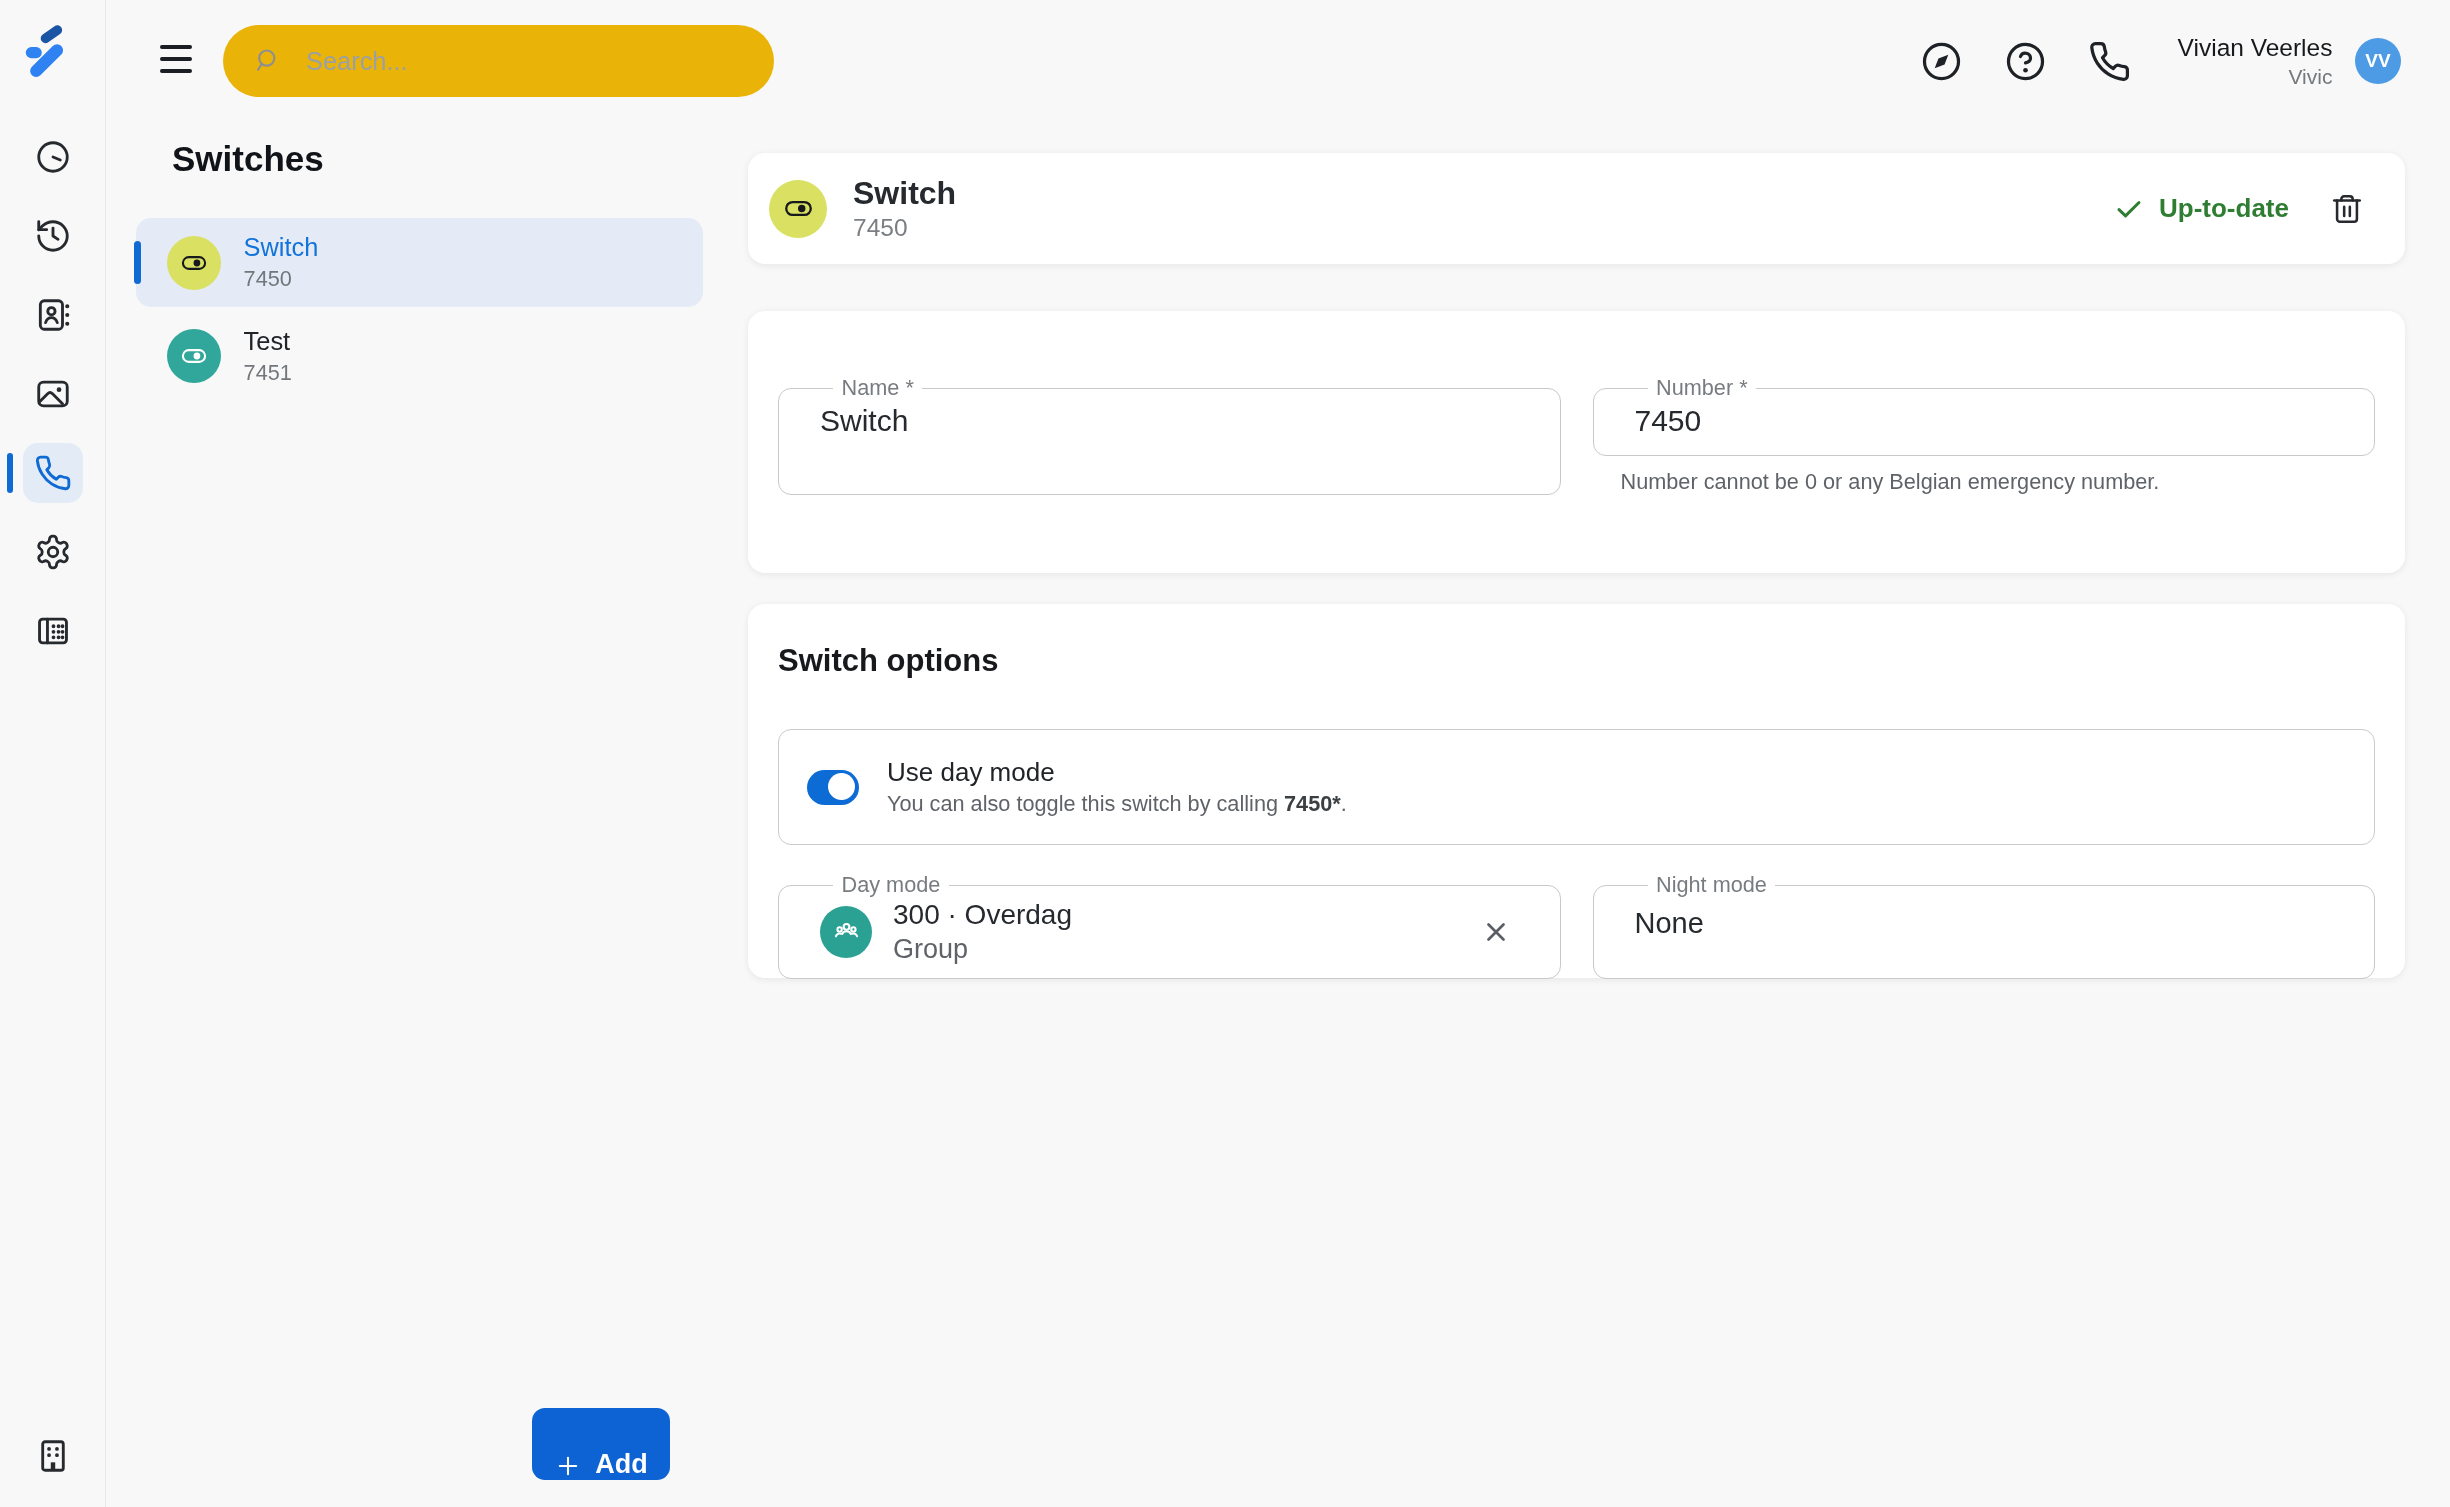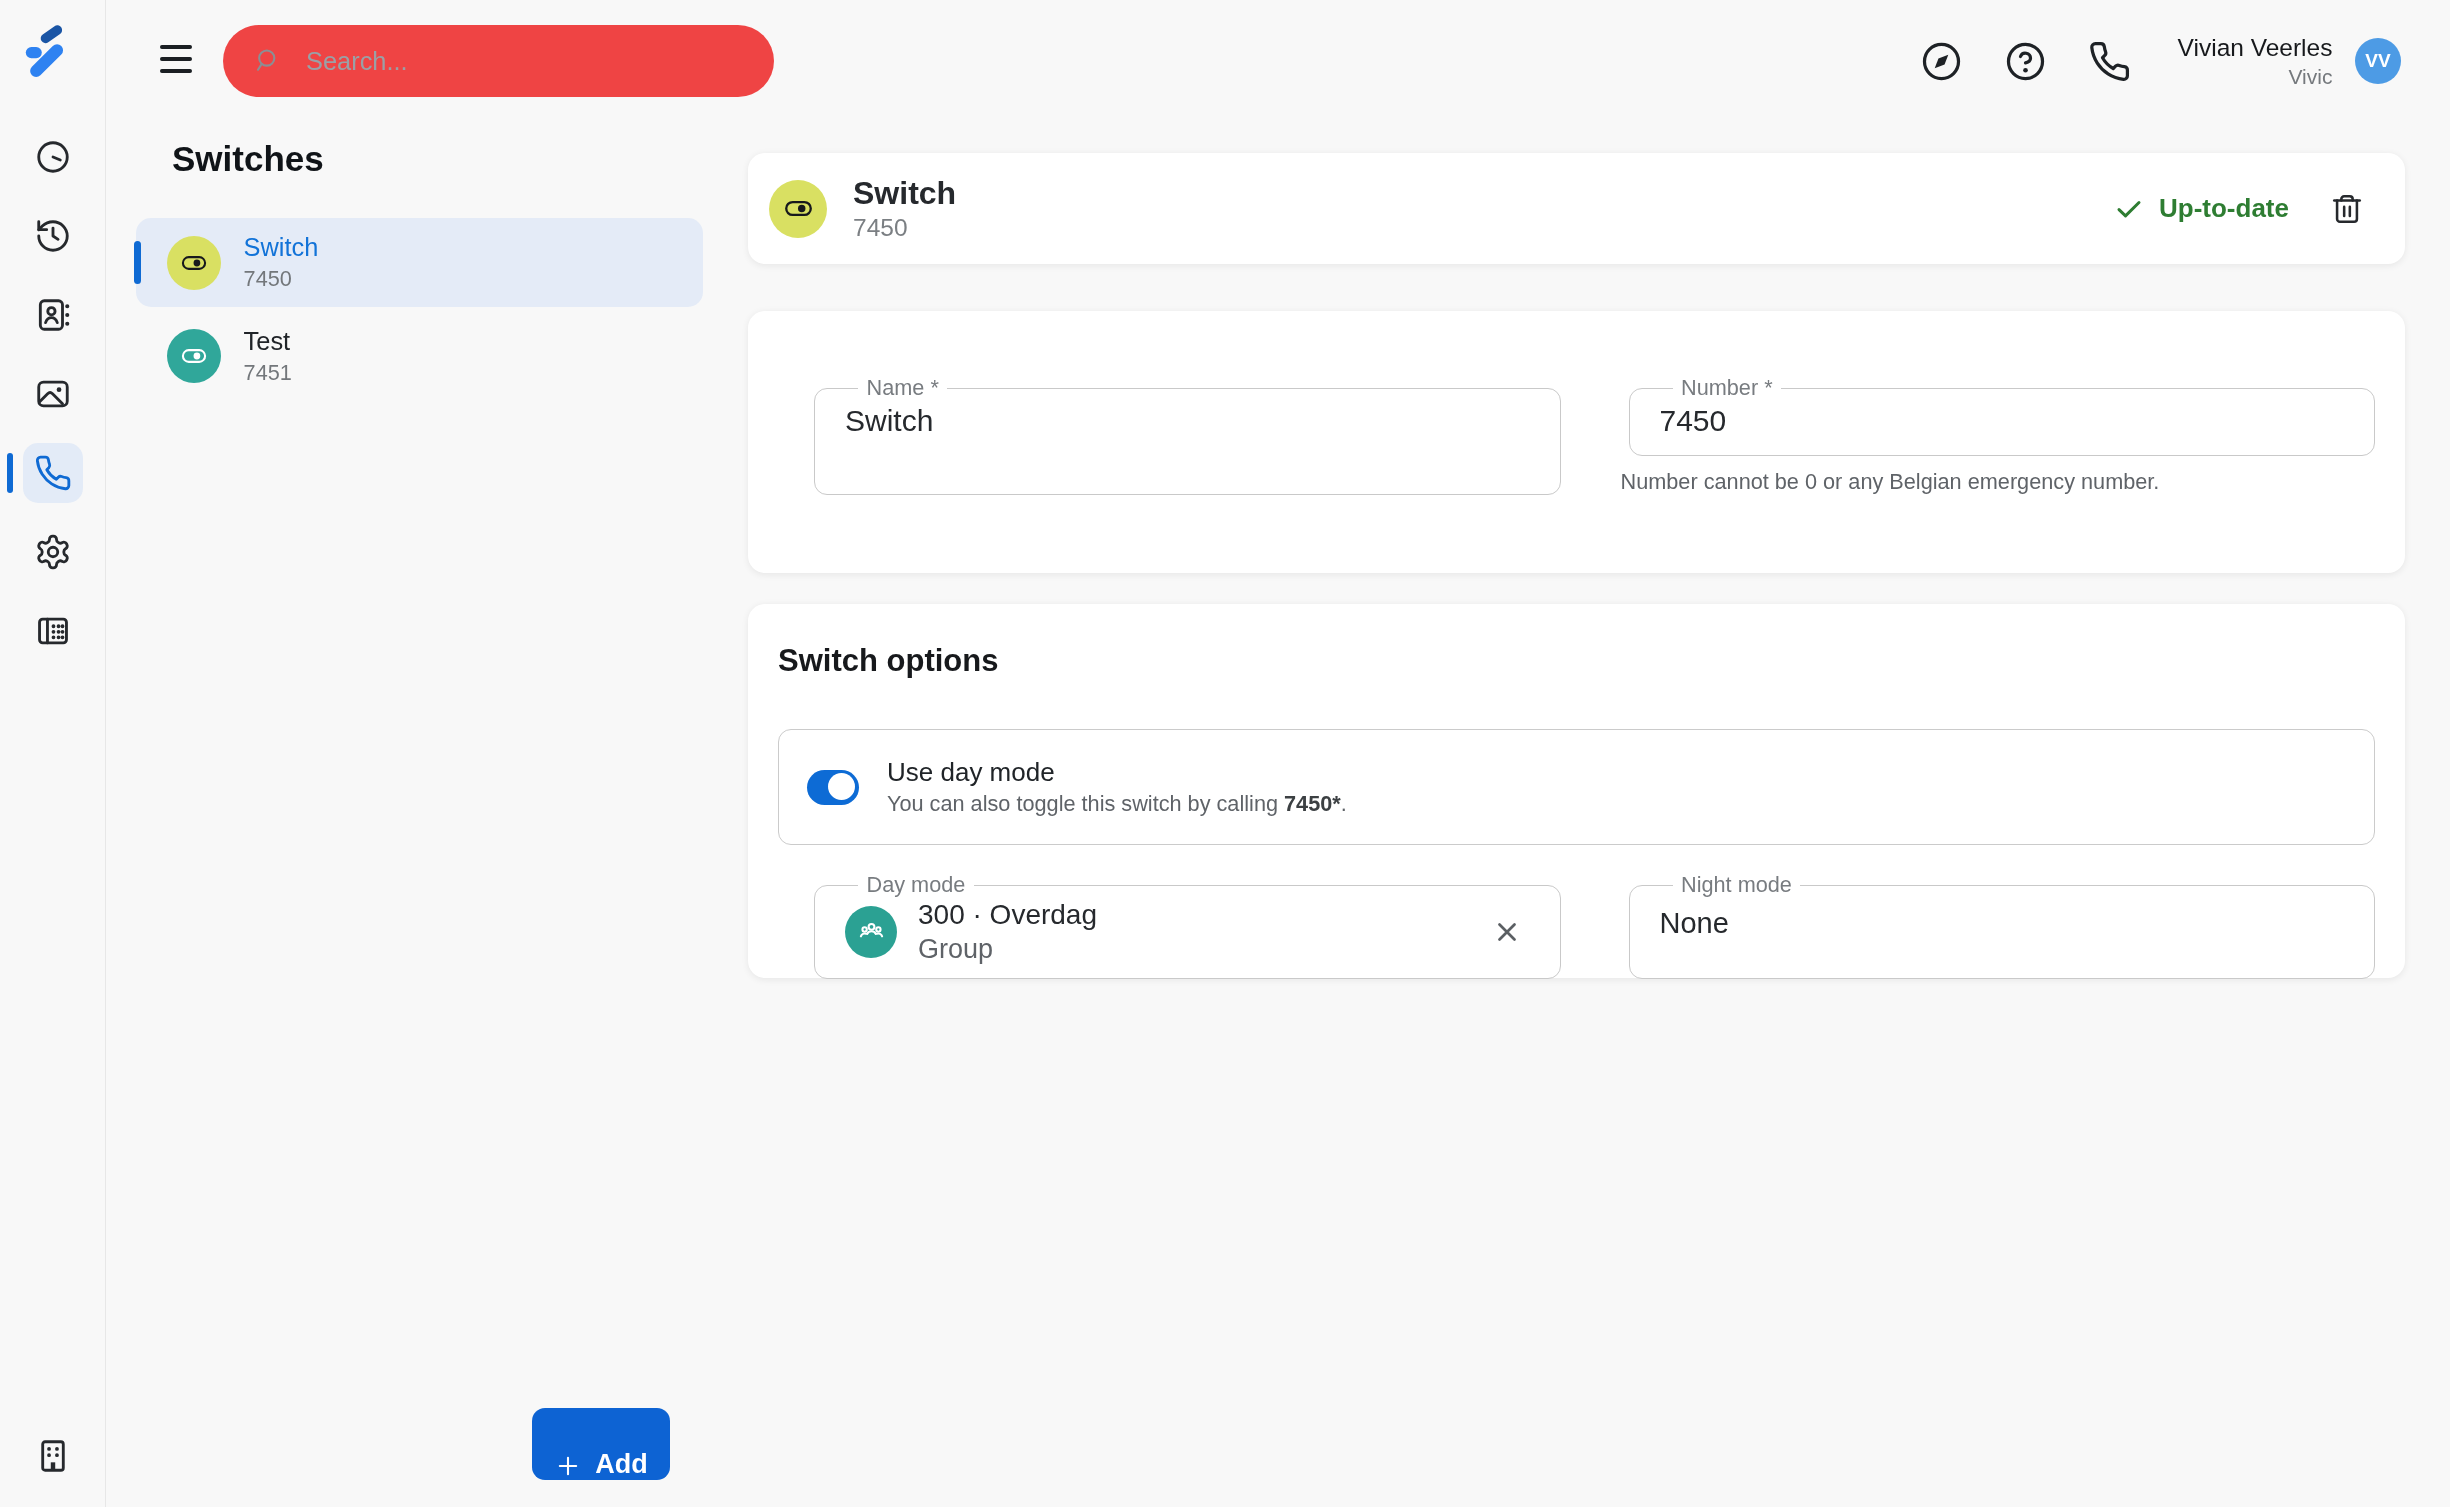--- a/index.html
+++ b/index.html
@@ -19,21 +19,21 @@
   .nav-col { position:absolute; left:22.6px; top:127px; display:flex; flex-direction:column; gap:19px; }
   .s-item { width:60px; height:60px; border-radius:15px; display:flex; align-items:center; justify-content:center; color:#26292d; position:relative; }
   .s-item svg { width:38px; height:38px; }
   .s-item.active { background:#e3ebf7; color:#0f6ad3; }
   .s-item.active .active-bar { position:absolute; left:-16px; top:10.4px; width:6.6px; height:40px; border-radius:3.8px; background:#0f6ad3; }
   .s-bottom { position:absolute; left:22.6px; top:1426px; }
 
   
   .hamburger { position:absolute; left:160px; top:45px; width:32px; height:28px; display:flex; flex-direction:column; justify-content:space-between; }
   .hamburger span { display:block; height:3.8px; border-radius:1.9px; background:#1b1f23; }
-  .search { position:absolute; left:223px; top:25.4px; width:551px; height:72px; background:#ef4444; border-radius:36px; }
+  .search { position:absolute; left:223px; top:25.4px; width:551px; height:72px; background:#eab308; border-radius:36px; }
   .search svg { position:absolute; left:28px; top:21.7px; width:28px; height:28px; color:#8b8f94; }
   .search input { position:absolute; inset:0; width:100%; height:100%; background:transparent; border:none; outline:none;
                   padding-left:83px; font-size:25.4px; color:#33373b; font-family:inherit; }
   .search input::placeholder { color:#9aa0a6; }
   .top-right { position:absolute; right:49px; top:0; height:123px; display:flex; align-items:center; }
   .tb-icon { width:43px; height:43px; color:#1e2226; margin-right:41px; }
   .tb-icon svg { width:43px; height:43px; }
   .user-box { display:flex; align-items:center; margin-left:5.7px; }
   .user-text { text-align:right; }
   .user-name { font-size:24.5px; color:#17191c; }
@@ -71,21 +71,21 @@
   .trash-btn { margin-left:41px; color:#26292d; }
   .trash-btn svg { width:34px; height:34px; }
 
   .identity-card { top:311px; height:262px; padding:30px 30px; }
   .options-card { top:604px; height:374px; padding:38px 30px; }
   .section-title { font-size:31px; font-weight:bold; color:#17191c; line-height:38px; }
 
   .two-col { display:grid; grid-template-columns:1fr 1fr; column-gap:32px; }
   .identity-card .two-col { margin-top:35px; }
 
-  fieldset.tf { border:1.9px solid #c9c9c9; border-radius:13px; padding:0 30px; min-inline-size:0;margin-left:36px; }
+  fieldset.tf { border:1.9px solid #c9c9c9; border-radius:13px; padding:0 41px; min-inline-size:0; }
   fieldset.tf legend { font-size:21.7px; color:#787c80; padding:0 8.5px; margin-left:13px; line-height:24.5px; }
   .tf-input { width:100%; border:none; outline:none; background:transparent; font-family:inherit;
               font-size:30px; color:#26292d; padding:3.8px 0 17px; }
   .helper { margin:13px 0 0 28px; font-size:21.7px; color:#5f6368; }
 
   .option-row { margin-top:49px; border:1.9px solid #cbcbcb; border-radius:13px; height:116px;
                 display:flex; align-items:center; gap:28px; padding:0 28px; }
   .toggle { position:relative; width:52px; height:35px; border-radius:18px; background:#0d6bd5; flex:0 0 auto; }
   .toggle .knob { position:absolute; right:3.8px; top:3.8px; width:27px; height:27px; border-radius:50%; background:#fff; }
   .opt-label { font-size:26px; color:#202428; }

